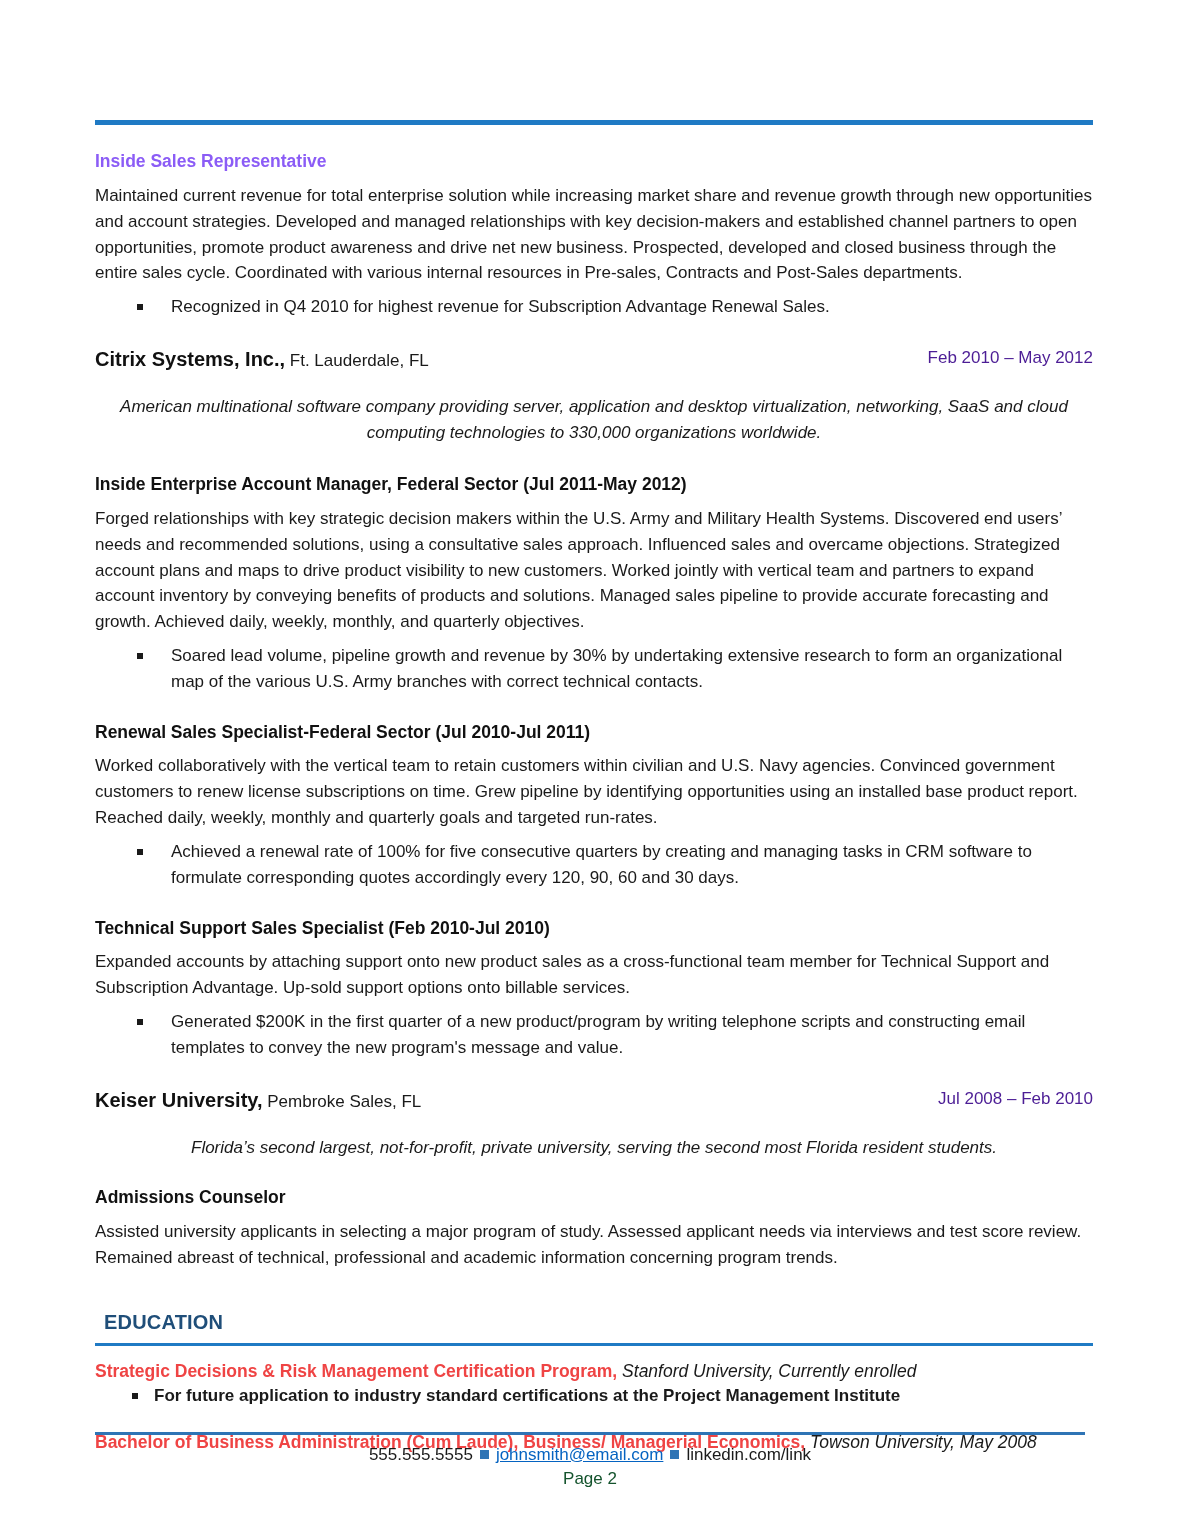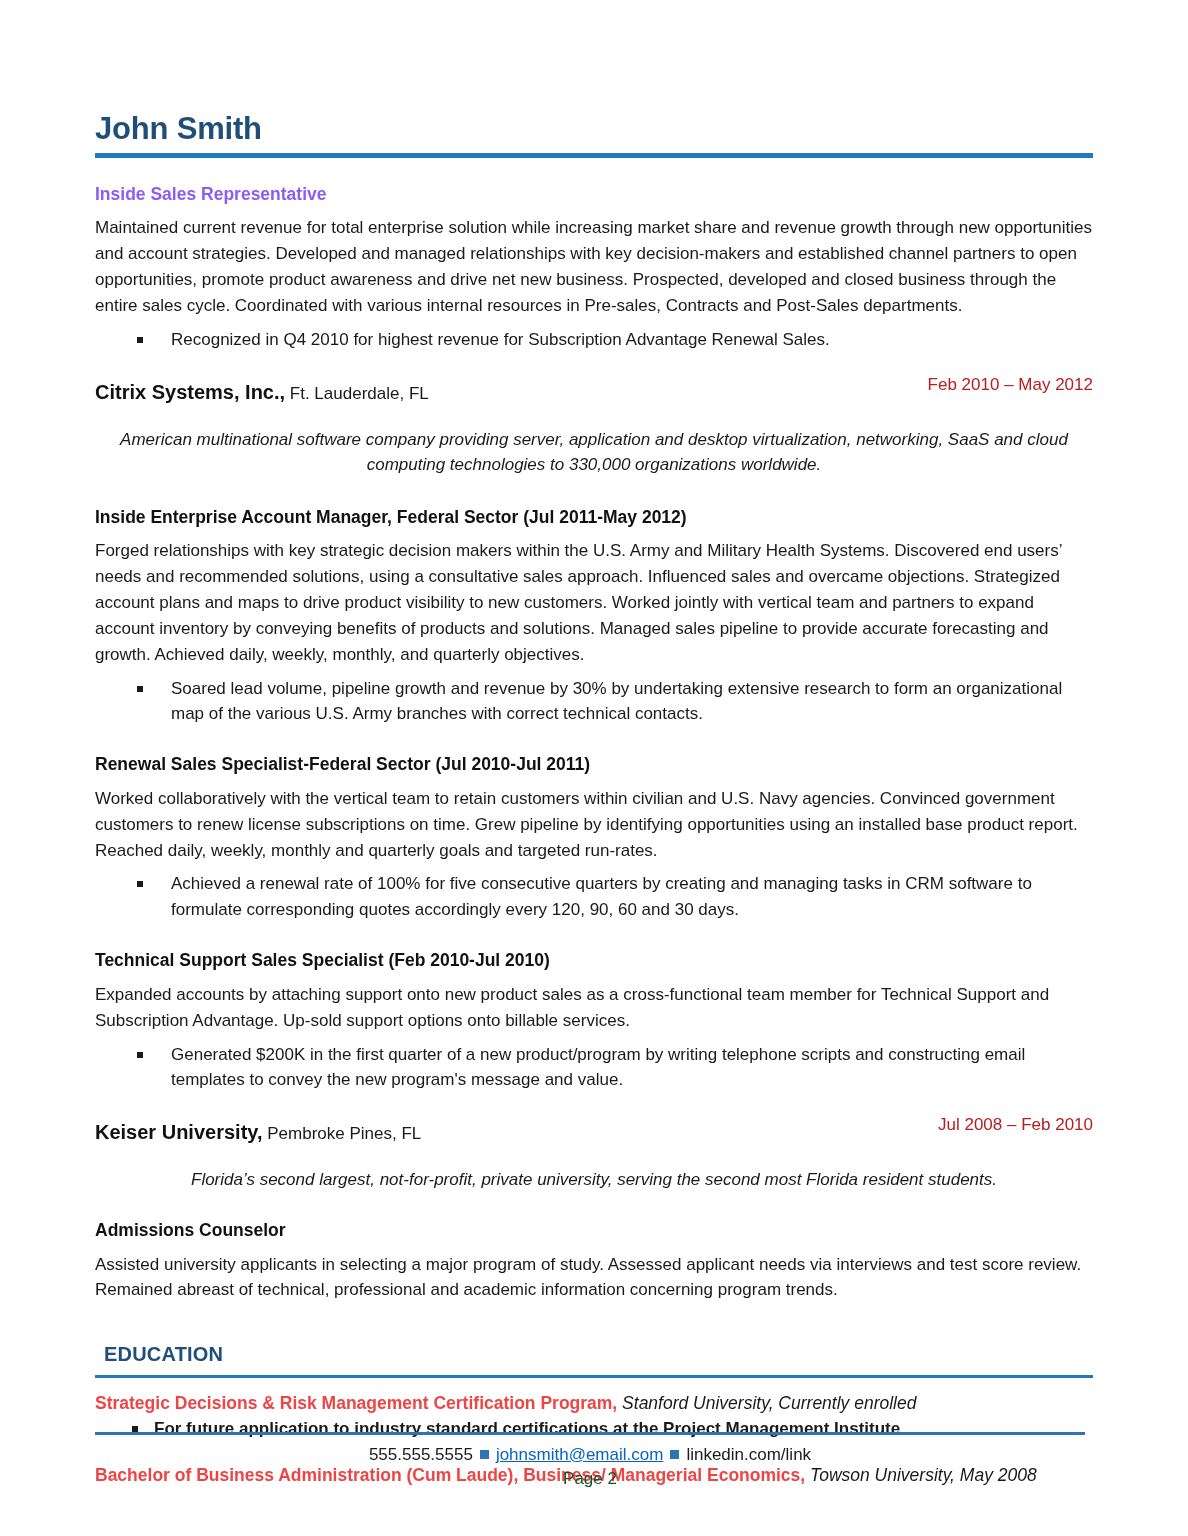--- a/index.html
+++ b/index.html
@@ -72,23 +72,23 @@
     font-weight: bold;
     color: #111111;
   }
   .company-loc {
     font-size: 17px;
     color: #1a1a1a;
   }
   .company-date {
     position: absolute;
     right: 0;
-    bottom: 9px;
-    font-size: 17px;
-    color: #b91c1c;
+    bottom: 3px;
+    font-size: 17px;
+    color: #4c1d95;
     white-space: nowrap;
   }
   .company-desc {
     font-size: 17px;
     font-style: italic;
     line-height: 1.5;
     color: #1a1a1a;
     margin: 16px;
     text-align: center;
   }
@@ -192,21 +192,20 @@
     color: #14532d;
     margin-top: 2px;
   }
 </style>
 </head>
 <body>
 
 <div class="page">
 
   <div class="header-block">
-    <h1 class="name">John Smith</h1>
     <div class="rule-thick"></div>
   </div>
 
   <div class="sp-26"></div>
 
   <div>
     <div class="job-title">Inside Sales Representative</div>
     <div class="sp-10"></div>
     <p class="body-text">Maintained current revenue for total enterprise solution while increasing market share and revenue growth through new opportunities and account strategies. Developed and managed relationships with key decision-makers and established channel partners to open opportunities, promote product awareness and drive net new business. Prospected, developed and closed business through the entire sales cycle. Coordinated with various internal resources in Pre-sales, Contracts and Post-Sales departments.</p>
     <div class="sp-8"></div>
@@ -267,21 +266,21 @@
           <span class="sq"></span><span class="b">Generated $200K in the first quarter of a new product/program</span><span> by writing telephone scripts and constructing email templates to convey the new program's message and value.</span>
         </li>
       </ul>
     </div>
   </div>
 
   <div class="sp-26"></div>
 
   <div>
     <div class="company-line">
-      <span class="company-name">Keiser University,</span><span class="company-loc"> Pembroke Pines, FL</span>
+      <span class="company-name">Keiser University,</span><span class="company-loc"> Pembroke Sales, FL</span>
       <span class="company-date">Jul 2008 – Feb 2010</span>
     </div>
     <div class="sp-6"></div>
     <p class="company-desc">Florida’s second largest, not-for-profit, private university, serving the second most Florida resident students.</p>
     <div class="sp-10"></div>
     <div class="role-head">Admissions Counselor</div>
     <div class="sp-10"></div>
     <p class="body-text">Assisted university applicants in selecting a major program of study. Assessed applicant needs via interviews and test score review. Remained abreast of technical, professional and academic information concerning program trends.</p>
   </div>
 

